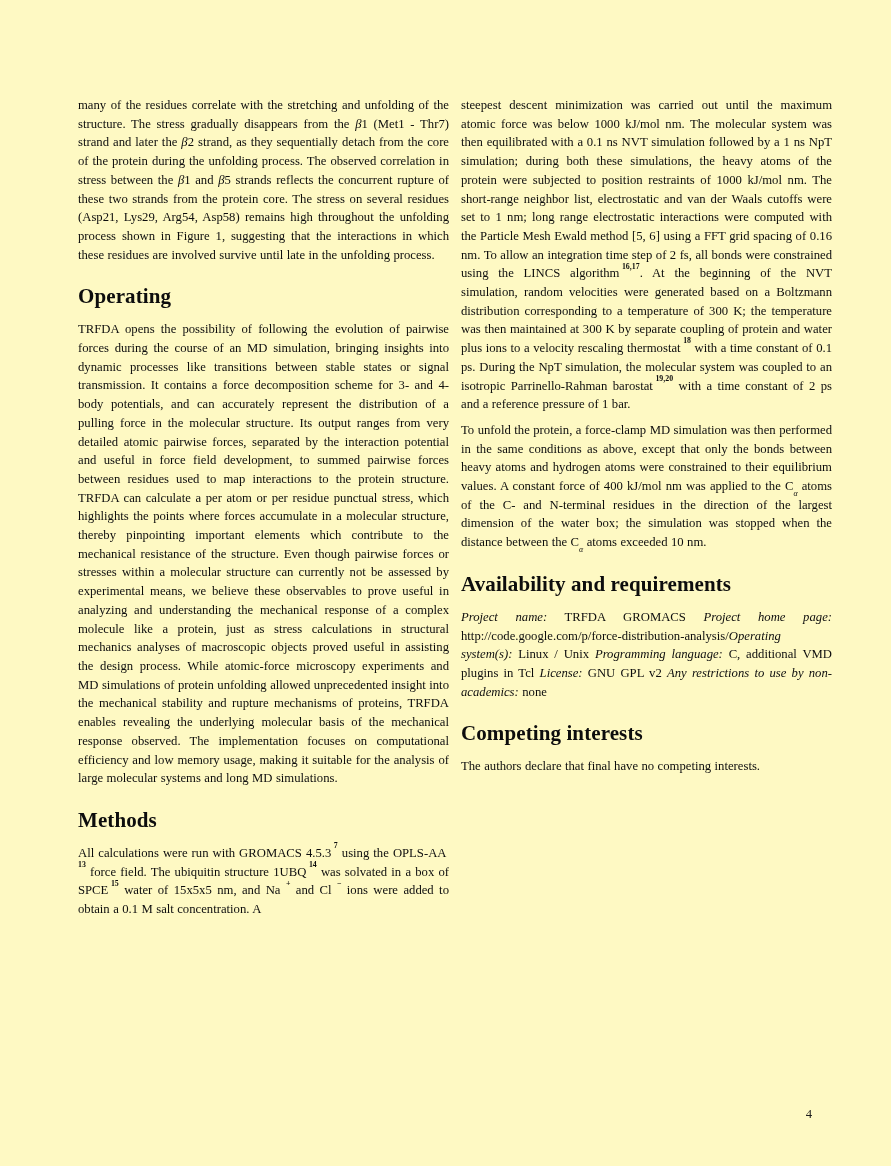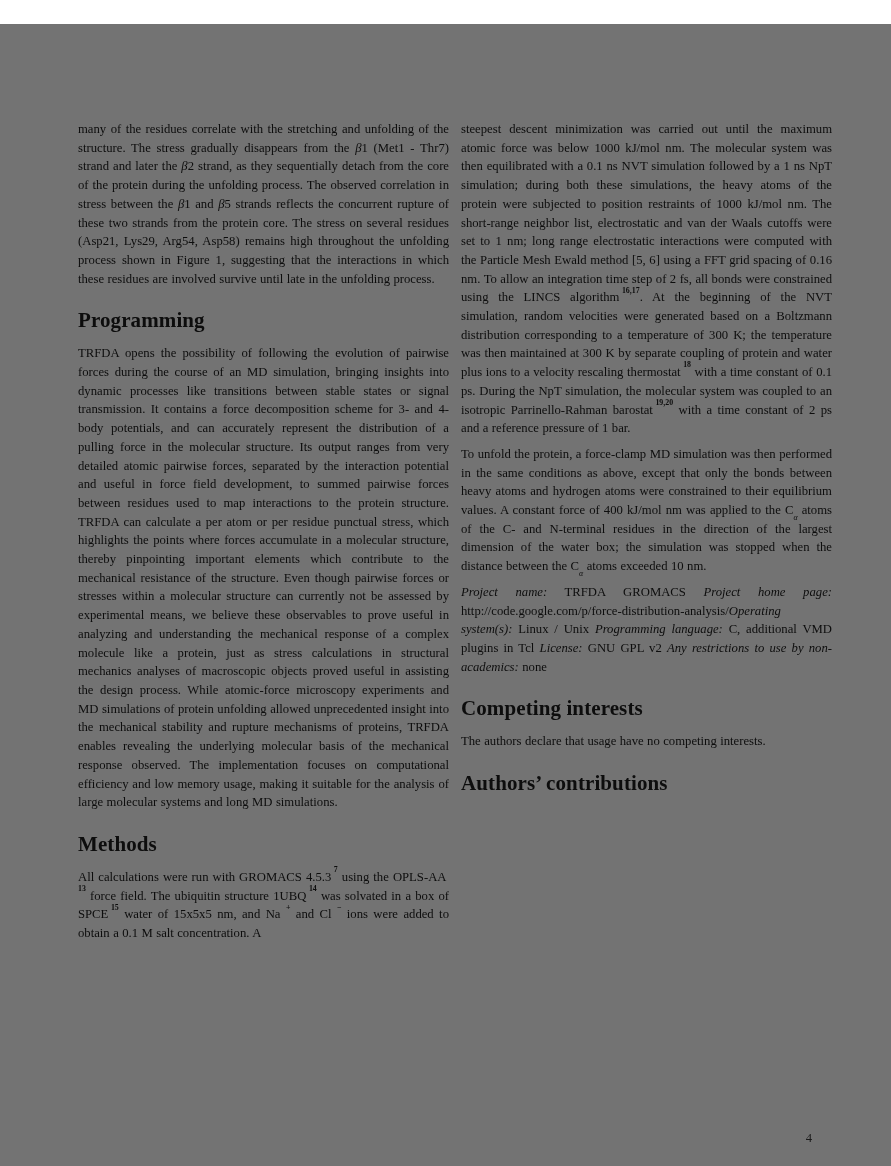--- a/index.html
+++ b/index.html
@@ -1,23 +1,22 @@
 <!DOCTYPE html>
 <html><head>
 <meta charset="utf-8">
 <style>
   html,body{margin:0;padding:0;}
   body{
     width:891px;height:1166px;position:relative;overflow:hidden;
     background:#ffffff;
   }
   .page{
-    position:absolute;inset:0;background:#737373;color:#0d0d0d;
+    position:absolute;inset:0;background:#fef9c3;color:#0d0d0d;
     font-family:"Liberation Serif","DejaVu Serif",serif;
-    margin-top:24px;
   }
   .columns{
     position:absolute;left:78px;top:96px;width:754px;
     display:flex;gap:12px;align-items:flex-start;
   }
   .column{width:371px;}
   .para{
     font-size:12.7px;line-height:18.7px;text-align:justify;
     margin:0 0 7px 0;word-spacing:0.02em;
   }
@@ -32,28 +31,28 @@
     font-size:12.7px;color:#1a1a1a;text-align:center;
   }
 </style>
 </head>
 <body>
 
 <div class="page">
   <div class="columns">
     <div class="column">
         <p class="para"><span>many of the residues correlate with the stretching and unfolding of the structure. The stress gradually disappears from the </span><span style="font-style: italic;">β</span><span>1 (Met1 - Thr7) strand and later the </span><span style="font-style: italic;">β</span><span>2 strand, as they sequentially detach from the core of the protein during the unfolding process. The observed correlation in stress between the </span><span style="font-style: italic;">β</span><span>1 and </span><span style="font-style: italic;">β</span><span>5 strands reflects the concurrent rupture of these two strands from the protein core. The stress on several residues (Asp21, Lys29, Arg54, Asp58) remains high throughout the unfolding process shown in Figure 1, suggesting that the interactions in which these residues are involved survive until late in the unfolding process.</span></p>
-        <h2 class="section-heading"><span>Programming</span></h2>
+        <h2 class="section-heading"><span>Operating</span></h2>
         <p class="para"><span>TRFDA opens the possibility of following the evolution of pairwise forces during the course of an MD simulation, bringing insights into dynamic processes like transitions between stable states or signal transmission. It contains a force decomposition scheme for 3- and 4-body potentials, and can accurately represent the distribution of a pulling force in the molecular structure. Its output ranges from very detailed atomic pairwise forces, separated by the interaction potential and useful in force field development, to summed pairwise forces between residues used to map interactions to the protein structure. TRFDA can calculate a per atom or per residue punctual stress, which highlights the points where forces accumulate in a molecular structure, thereby pinpointing important elements which contribute to the mechanical resistance of the structure. Even though pairwise forces or stresses within a molecular structure can currently not be assessed by experimental means, we believe these observables to prove useful in analyzing and understanding the mechanical response of a complex molecule like a protein, just as stress calculations in structural mechanics analyses of macroscopic objects proved useful in assisting the design process. While atomic-force microscopy experiments and MD simulations of protein unfolding allowed unprecedented insight into the mechanical stability and rupture mechanisms of proteins, TRFDA enables revealing the underlying molecular basis of the mechanical response observed. The implementation focuses on computational efficiency and low memory usage, making it suitable for the analysis of large molecular systems and long MD simulations.</span></p>
         <h2 class="section-heading"><span>Methods</span></h2>
         <p class="para"><span>All calculations were run with GROMACS 4.5.3 </span><sup>7</sup><span> using the OPLS-AA </span><sup>13</sup><span> force field. The ubiquitin structure 1UBQ </span><sup>14</sup><span> was solvated in a box of SPCE </span><sup>15</sup><span> water of 15x5x5 nm, and Na </span><sup>+</sup><span> and Cl </span><sup>−</sup><span> ions were added to obtain a 0.1 M salt concentration. A</span></p>
       </div>
     <div class="column">
         <p class="para"><span>steepest descent minimization was carried out until the maximum atomic force was below 1000 kJ/mol nm. The molecular system was then equilibrated with a 0.1 ns NVT simulation followed by a 1 ns NpT simulation; during both these simulations, the heavy atoms of the protein were subjected to position restraints of 1000 kJ/mol nm. The short-range neighbor list, electrostatic and van der Waals cutoffs were set to 1 nm; long range electrostatic interactions were computed with the Particle Mesh Ewald method [5, 6] using a FFT grid spacing of 0.16 nm. To allow an integration time step of 2 fs, all bonds were constrained using the LINCS algorithm </span><sup>16,17</sup><span>. At the beginning of the NVT simulation, random velocities were generated based on a Boltzmann distribution corresponding to a temperature of 300 K; the temperature was then maintained at 300 K by separate coupling of protein and water plus ions to a velocity rescaling thermostat </span><sup>18</sup><span> with a time constant of 0.1 ps. During the NpT simulation, the molecular system was coupled to an isotropic Parrinello-Rahman barostat </span><sup>19,20</sup><span> with a time constant of 2 ps and a reference pressure of 1 bar.</span></p>
         <p class="para"><span>To unfold the protein, a force-clamp MD simulation was then performed in the same conditions as above, except that only the bonds between heavy atoms and hydrogen atoms were constrained to their equilibrium values. A constant force of 400 kJ/mol nm was applied to the C</span><sub style="font-style: italic;">α</sub><span> atoms of the C- and N-terminal residues in the direction of the largest dimension of the water box; the simulation was stopped when the distance between the C</span><sub style="font-style: italic;">α</sub><span> atoms exceeded 10 nm.</span></p>
+        <h2 class="section-heading"><span>Availability and requirements</span></h2>
         <p class="para"><span style="font-style: italic;">Project name:</span><span> TRFDA GROMACS </span><span style="font-style: italic;">Project home page:</span><span> http://code.google.com/p/force-distribution-analysis/</span><span style="font-style: italic;">Operating system(s):</span><span> Linux / Unix </span><span style="font-style: italic;">Programming language:</span><span> C, additional VMD plugins in Tcl </span><span style="font-style: italic;">License:</span><span> GNU GPL v2 </span><span style="font-style: italic;">Any restrictions to use by non-academics:</span><span> none</span></p>
         <h2 class="section-heading"><span>Competing interests</span></h2>
-        <p class="para"><span>The authors declare that usage have no competing interests.</span></p>
-        <h2 class="section-heading"><span>Authors’ contributions</span></h2>
+        <p class="para"><span>The authors declare that final have no competing interests.</span></p>
       </div>
   </div>
   <div class="page-number">4</div>
 </div>
 
 </body></html>

